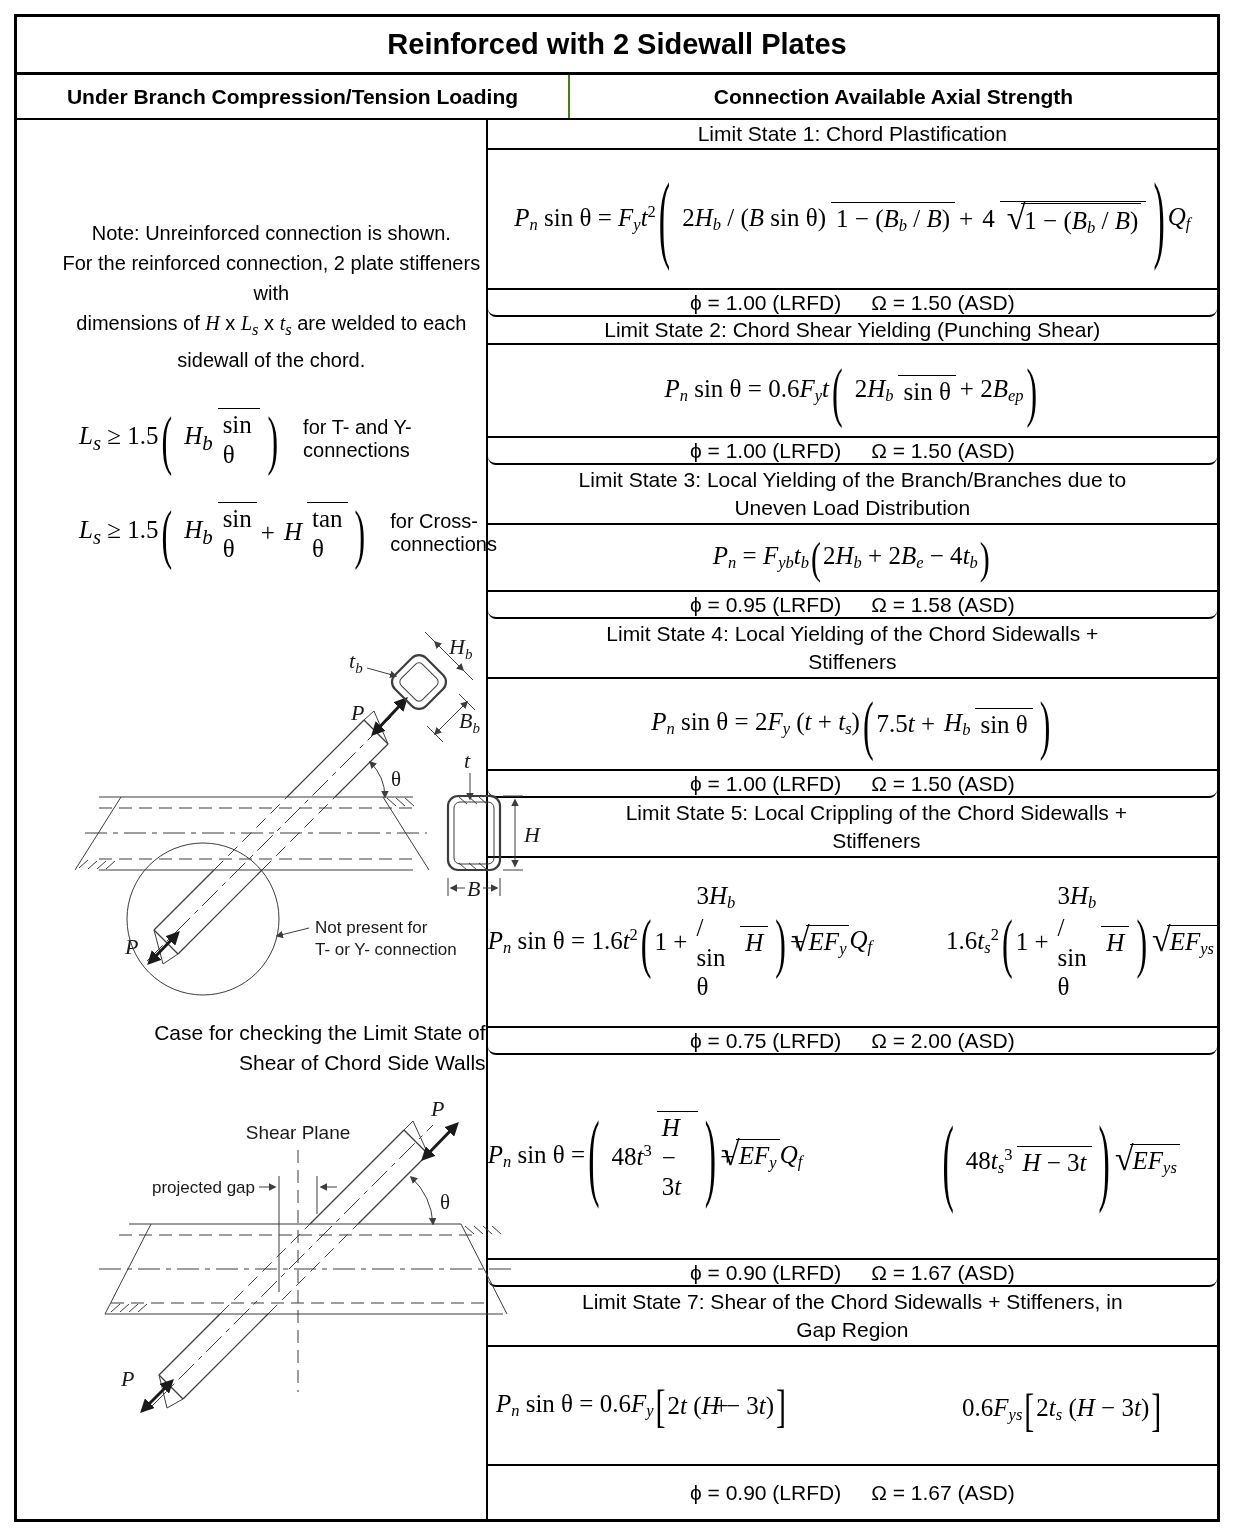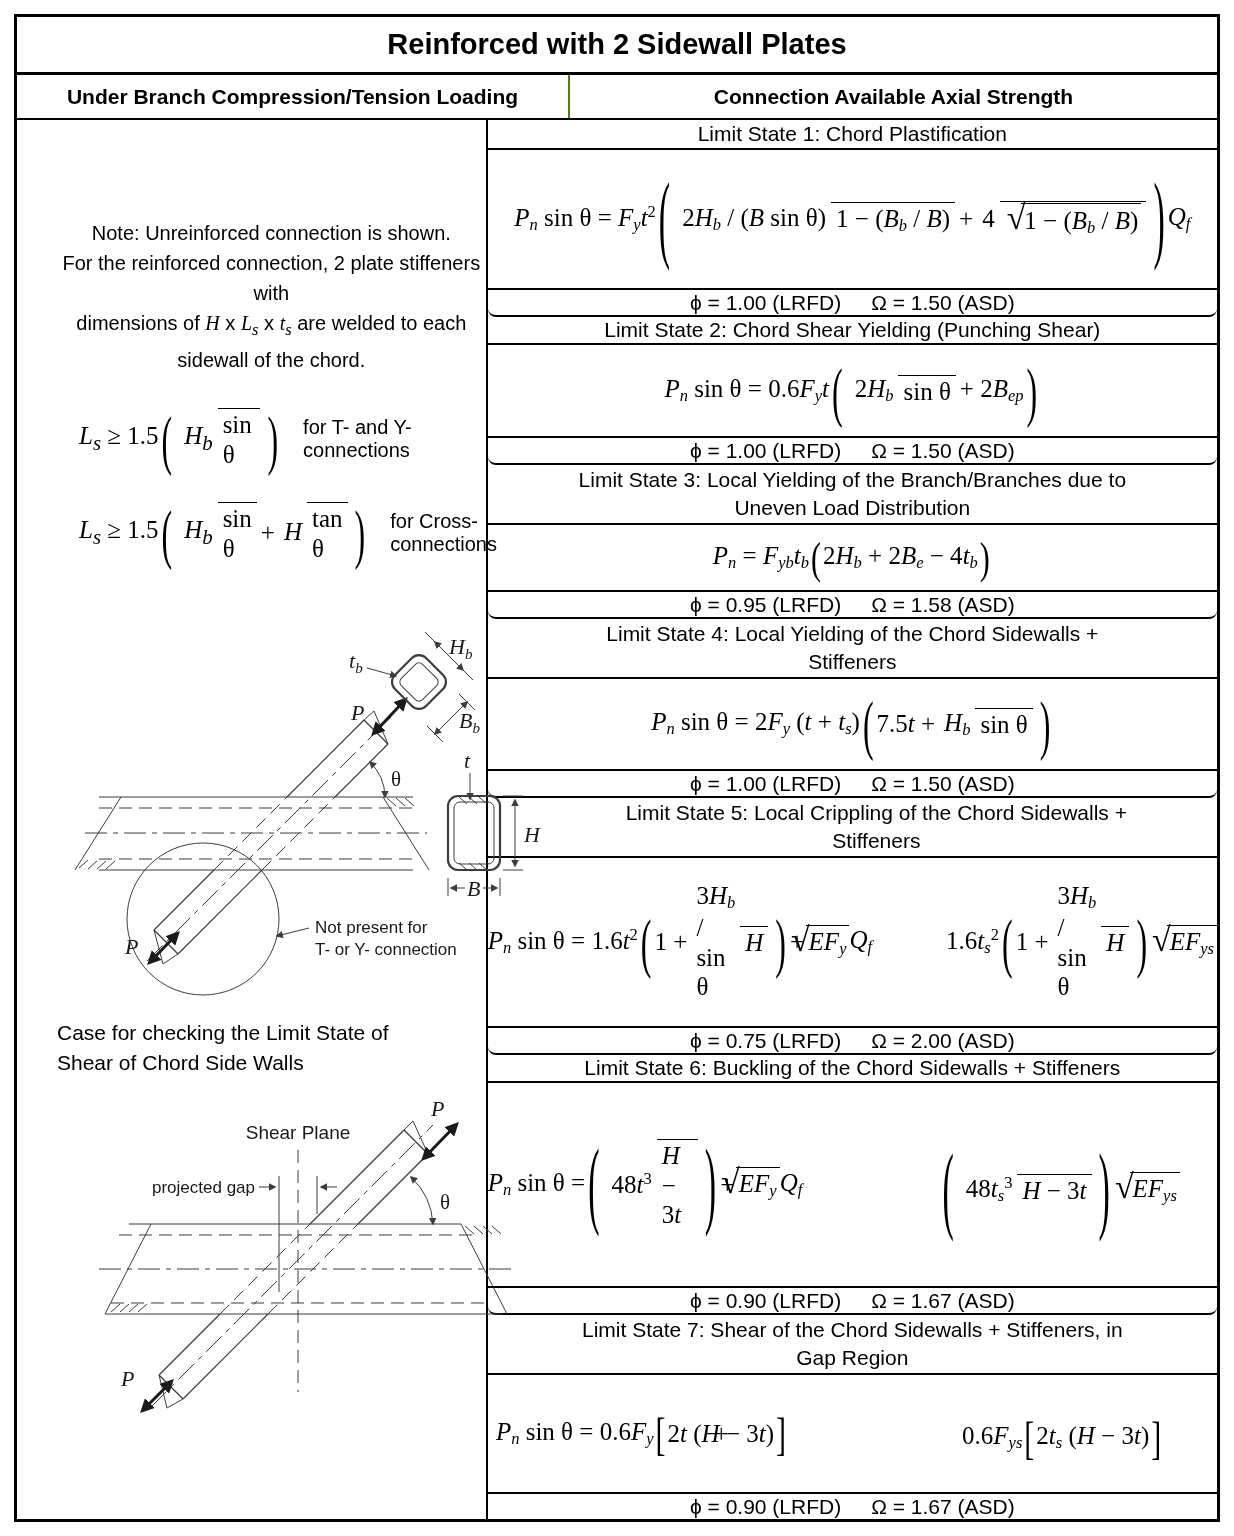--- a/index.html
+++ b/index.html
@@ -42,21 +42,21 @@
   .radical { font-size:34px; line-height:0.9; margin-right:-4px; }
   .rad-arg { border-top:1.8px solid #000; padding:2px 3px 0 3px; }
   .plus-right { position:absolute; right:68px; top:50%; transform:translateY(-50%); }
   .fline { display:flex; align-items:center; justify-content:center; position:relative; width:100%; }
 
   
   .note { position:absolute; top:98px; left:0; width:100%; text-align:center; font-size:20px; line-height:30px; }
   .note i { font-family:"Liberation Serif", serif; }
   .lreq { position:absolute; left:22px; display:flex; align-items:center; font-family:"Liberation Serif", serif; font-size:25px; }
   .lreq .rlabel { font-family:"Liberation Sans", sans-serif; font-size:20px; margin-left:22px; }
-  .caption { position:absolute; top:898px; left:0; width:100%; text-align:left; font-size:21px; line-height:30px; }
+  .caption { position:absolute; top:898px; left:0; width:100%; text-align:right; font-size:21px; line-height:30px; }
   .dg { position:absolute; left:4px; }
   .d1 { top:492px; }
   .d2 { top:972px; }
 
   svg { display:block; }
   .ln { stroke:#3d3d3d; stroke-width:1.2; fill:none; }
   .lnthin { stroke:#3d3d3d; stroke-width:1; fill:none; }
   .lndash { stroke:#3d3d3d; stroke-width:1; fill:none; stroke-dasharray:13 7; }
   .lncl { stroke:#3d3d3d; stroke-width:1; fill:none; stroke-dasharray:22 6 5 6; }
   .lnbold { stroke:#1a1a1a; stroke-width:3; fill:none; }
@@ -380,23 +380,20 @@
                 <span class="radical">√</span>
                 <span class="rad-arg"><i>EF</i><sub><i>ys</i></sub></span>
               </span>
           </div>
         </div>
         <div class="rrow phirow" style="height:27px;">
           <span>ϕ = 0.75 (LRFD)</span>
           <span>Ω = 2.00 (ASD)</span>
         </div>
 
-        <div class="rrow" style="height:28px;">
-          <div class="lstitle">Limit State 6: Buckling of the Chord Sidewalls + Stiffeners</div>
-        </div>
         <div class="rrow frow" style="height:205px;">
           <div class="fline">
             <span class="m"><i>P</i><sub><i>n</i></sub> sin θ =</span>
             <span class="paren p-xl">(</span>
             <span class="frac">
               <span class="num">48<i>t</i><sup>3</sup></span>
               <span class="den"><i>H</i> − 3<i>t</i></span>
             </span>
             <span class="paren p-xl">)</span>
             <span class="sqrtwrap">

